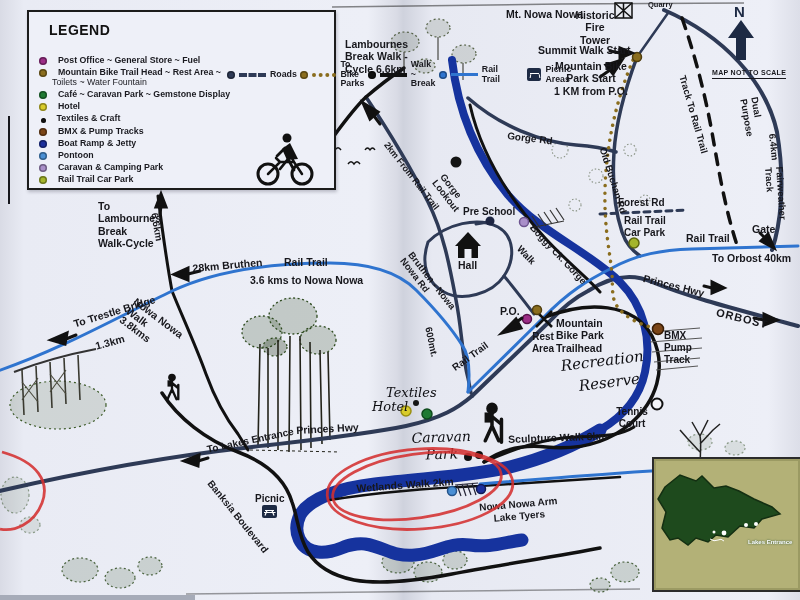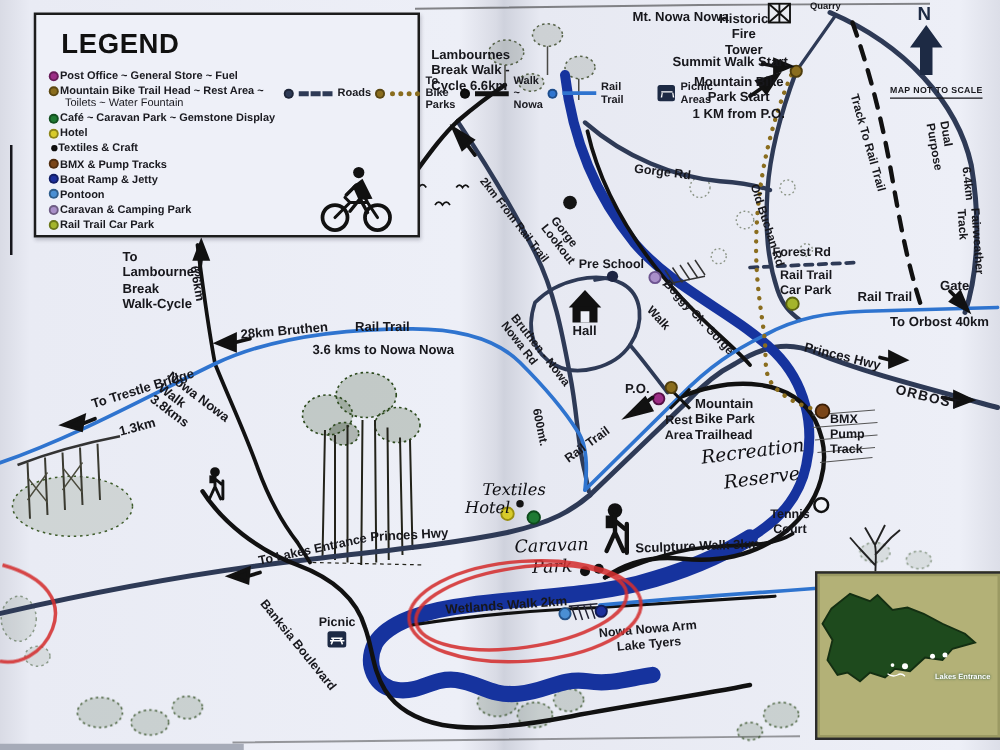--- a/index.html
+++ b/index.html
@@ -13,23 +13,23 @@
   .lbls{position:absolute;left:0;top:0;width:800px;height:600px;z-index:3;}
   .lbl{position:absolute;font-weight:700;font-size:10px;color:#17171c;line-height:1.18;
        white-space:pre-line;transform-origin:0 0;}
   .c{text-align:center;}
   .s9{font-size:9px;} .s95{font-size:9.5px;} .s105{font-size:10.5px;} .s11{font-size:11px;}
   .hand{font-family:"DejaVu Serif",serif;font-style:italic;font-weight:400;font-size:13px;color:#0e0e12;}
   .underline{border-bottom:1.5px solid #17171c;padding-bottom:1px;}
   
   .legend{position:absolute;left:27px;top:10px;width:305px;height:176px;z-index:4;
           background:#eef0f8;border:2px solid #1c1c1c;box-shadow:1px 2px 3px rgba(40,40,60,.25);}
-  .lg-title{position:absolute;left:20px;top:10px;font-size:22px;font-weight:700;letter-spacing:.5px;color:#111;}
+  .lg-title{position:absolute;left:20px;top:10px;font-size:14px;font-weight:700;letter-spacing:.5px;color:#111;}
   .lg-col{position:absolute;left:10px;top:44px;display:flex;flex-direction:column;gap:2.5px;width:192px;}
-  .lg-row{display:flex;align-items:flex-start;gap:1px;}
+  .lg-row{display:flex;align-items:center;gap:11px;}
   .lg-label{font-size:8.8px;font-weight:700;color:#1a1a20;line-height:1.1;}
   .lg-label2{font-size:8.8px;font-weight:400;color:#1a1a20;margin-left:13px;line-height:1.1;}
   .dot{width:8px;height:8px;border-radius:50%;flex:0 0 auto;margin-top:.5px;box-shadow:inset 0 0 0 1.5px rgba(0,0,0,.35);}
   .dot.small{width:5px;height:5px;margin-left:1.5px;margin-top:2px;}
   .lg-col2{position:absolute;left:198px;top:48px;display:flex;flex-direction:row;gap:3.5px;}
   .lg-row2{display:flex;align-items:center;gap:4px;}
   .sml{display:inline-block;width:27px;flex:0 0 auto;}
   .sml.roads{border-top:4px dashed #2e3a56;}
   .sml.bikeparks{border-top:4px dotted #8a6d1e;width:24px;}
   .sml.walkride{border-top:4.5px solid #111;}
@@ -364,21 +364,21 @@
           <span class="lg-label">Roads</span>
         </div>
       <div class="lg-row2">
           <span class="dot" style="background: rgb(138, 109, 30);"></span>
           <span class="sml bikeparks"></span>
           <span class="lg-label">To Bike Parks</span>
         </div>
       <div class="lg-row2">
           <span class="dot" style="background: rgb(17, 17, 17);"></span>
           <span class="sml walkride"></span>
-          <span class="lg-label">Walk ~ Nowa</span>
+          <span class="lg-label">Walk ~ Break</span>
         </div>
       <div class="lg-row2">
           <span class="dot" style="background: rgb(47, 116, 207);"></span>
           <span class="sml railtrail"></span>
           <span class="lg-label">Rail Trail</span>
         </div>
       <div class="lg-row2" style="margin-left:24px">
           <span class="picnic-ic"></span>
           <span class="lg-label">Picnic Areas</span>
         </div>

